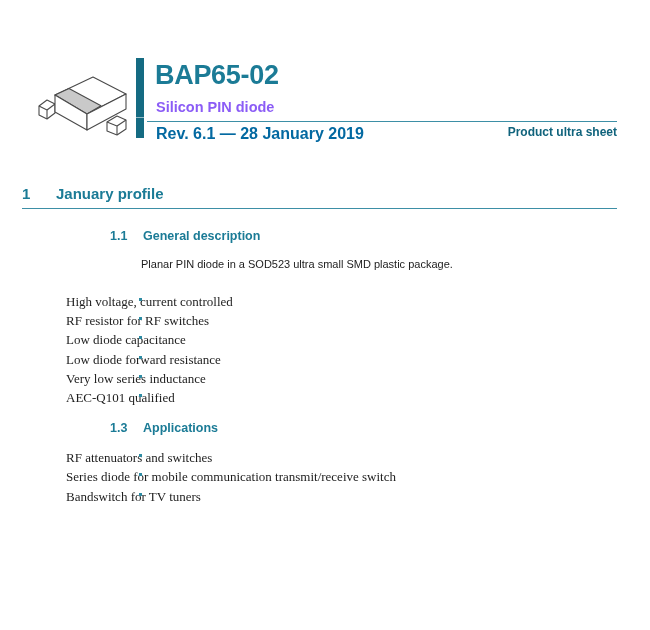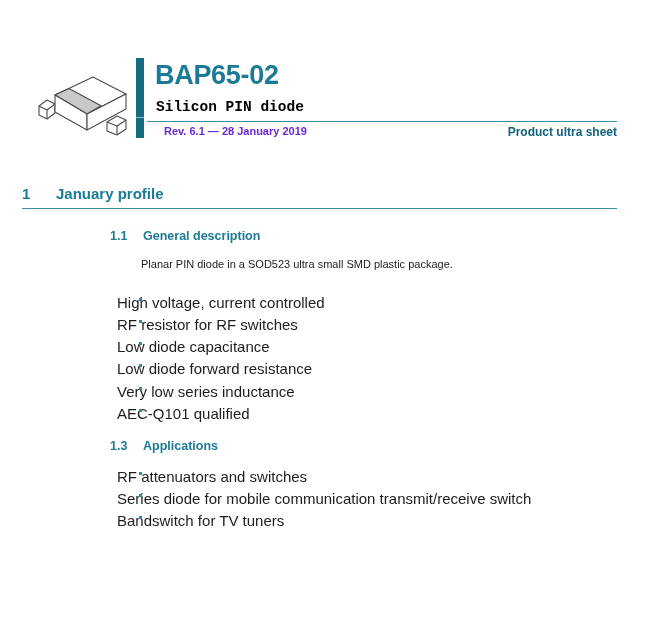--- a/index.html
+++ b/index.html
@@ -77,45 +77,43 @@
     line-height: 1;
     white-space: nowrap;
   }
 
   .part-subtitle {
     position: absolute;
     left: 20px;
     top: 45px;
     font-size: 14.5px;
     font-weight: bold;
-    color: #000000;
-    line-height: 1;
-    white-space: nowrap;
-    font-family: Liberation Mono, monospace;
+    color: #8b5cf6;
+    line-height: 1;
+    white-space: nowrap;
   }
 
   .header-rule {
     position: absolute;
     left: 11px;
     top: 66px;
     width: 470px;
     height: 1px;
     background: #3D8FA6;
   }
 
   .rev-line {
     position: absolute;
     left: 20px;
     top: 71px;
-    font-size: 11px;
-    font-weight: bold;
-    color: #6d28d9;
-    line-height: 1;
-    white-space: nowrap;
-    margin-left: 8px;
+    font-size: 16px;
+    font-weight: bold;
+    color: #0369a1;
+    line-height: 1;
+    white-space: nowrap;
   }
 
   .doc-type {
     position: absolute;
     left: 11px;
     top: 71px;
     width: 470px;
     text-align: right;
     font-size: 12px;
     font-weight: bold;
@@ -210,25 +208,26 @@
     line-height: 1.35;
   }
 
   ul.bullets {
     list-style: none;
     margin: 0;
     padding: 7px 0 0 0;
   }
   ul.bullets li {
     position: relative;
-    padding-left: 117px;
-    font-size: 15px;
+    padding-left: 66px;
+    font-size: 13px;
     color: #1d1d1d;
     line-height: 1.48;
     white-space: nowrap;
+    font-family: Liberation Serif, serif;
   }
   ul.bullets li .bullet-mark {
     position: absolute;
     left: 139px;
     top: 6px;
     width: 3px;
     height: 3px;
     background: #2E8BA3;
   }
 

